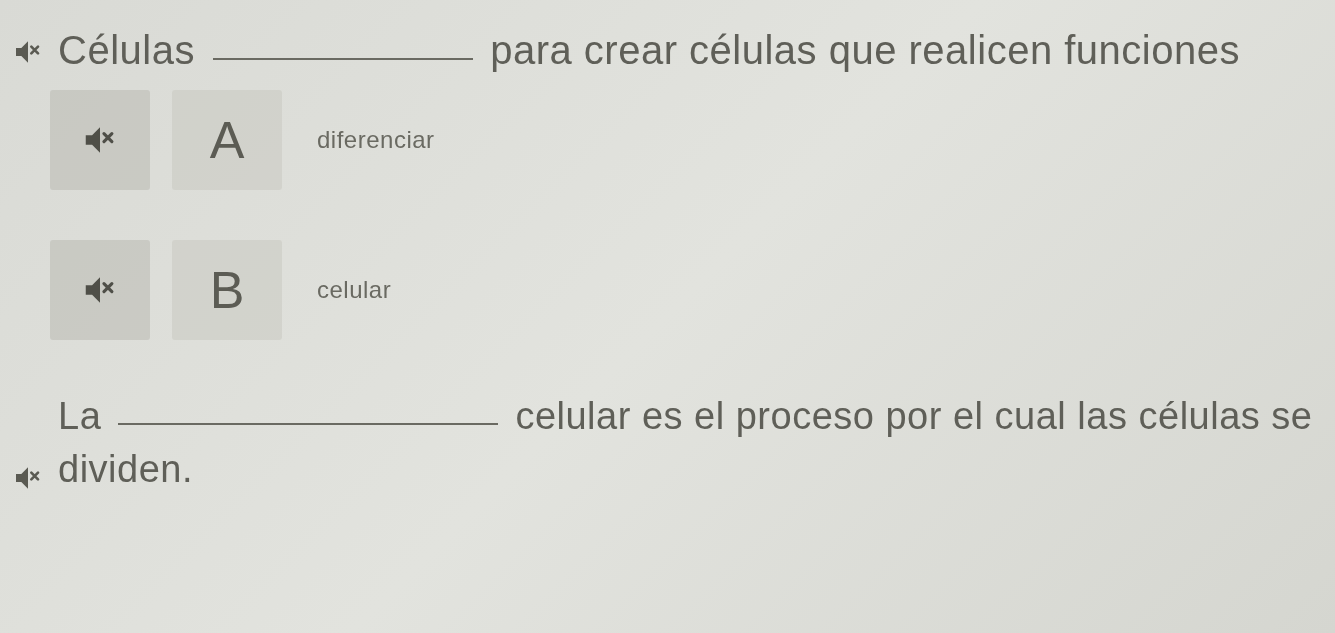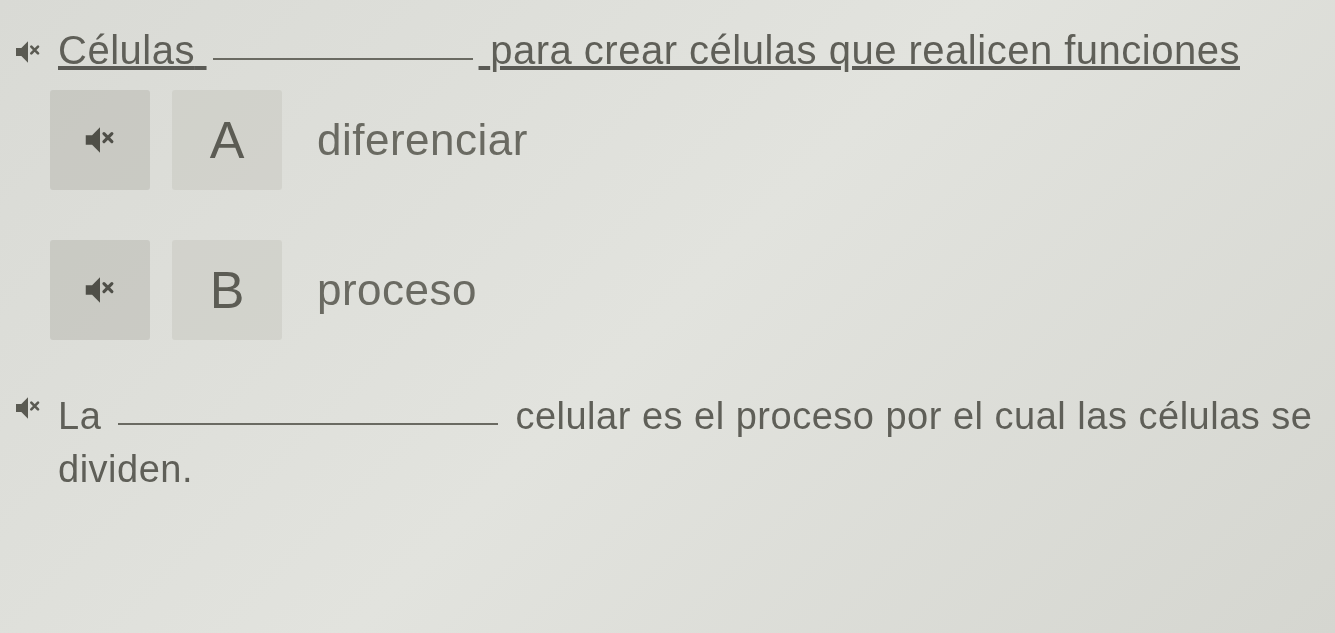--- a/index.html
+++ b/index.html
@@ -16,21 +16,20 @@
       color: #5a5a55;
       position: relative;
     }
     .content {
       padding: 20px 10px 0 10px;
     }
     .question-row {
       display: flex;
       align-items: flex-start;
       gap: 12px;
-      text-decoration: underline;
     }
     .question-text {
       font-size: 40px;
       line-height: 1.5;
       color: #5f5f58;
       letter-spacing: 0.5px;
     }
     .blank {
       display: inline-block;
       border-bottom: 2px solid #6a6a62;
@@ -97,28 +96,28 @@
       justify-content: center;
       margin-left: 22px;
       border-radius: 3px;
     }
     .option-letter {
       font-size: 52px;
       color: #5c5c54;
       font-weight: 400;
     }
     .option-text {
-      font-size: 44px;
+      font-size: 24px;
       color: #6a6a62;
       margin-left: 35px;
       letter-spacing: 0.5px;
     }
     .second-question {
       display: flex;
-      align-items: flex-start;
+      align-items: flex-end;
       gap: 12px;
       margin-top: 20px;
       padding-left: 0;
     }
     .second-question .question-text {
       font-size: 38px;
       line-height: 1.4;
     }
   </style>
 </head>
@@ -157,21 +156,21 @@
     <div class="option-row">
       <div class="option-speaker-box">
         <svg viewBox="0 0 24 24">
             <path d="M3 9v6h4l5 5V4L7 9H3z"></path>
             <path d="M14.5 8l5 5m0-5l-5 5" stroke="#4f4f48" stroke-width="2" fill="none" stroke-linecap="round"></path>
           </svg>
       </div>
       <div class="option-letter-box">
         <span class="option-letter">B</span>
       </div>
-      <span class="option-text">proceso</span>
+      <span class="option-text">celular</span>
     </div>
   </div>
 
   <div class="second-question">
     <span class="speaker-icon" style="margin-top:0;">
       <svg viewBox="0 0 24 24">
           <path d="M3 9v6h4l5 5V4L7 9H3z"></path>
           <path d="M14.5 8l5 5m0-5l-5 5" stroke="#5a5a52" stroke-width="2" fill="none" stroke-linecap="round"></path>
         </svg>
     </span>

